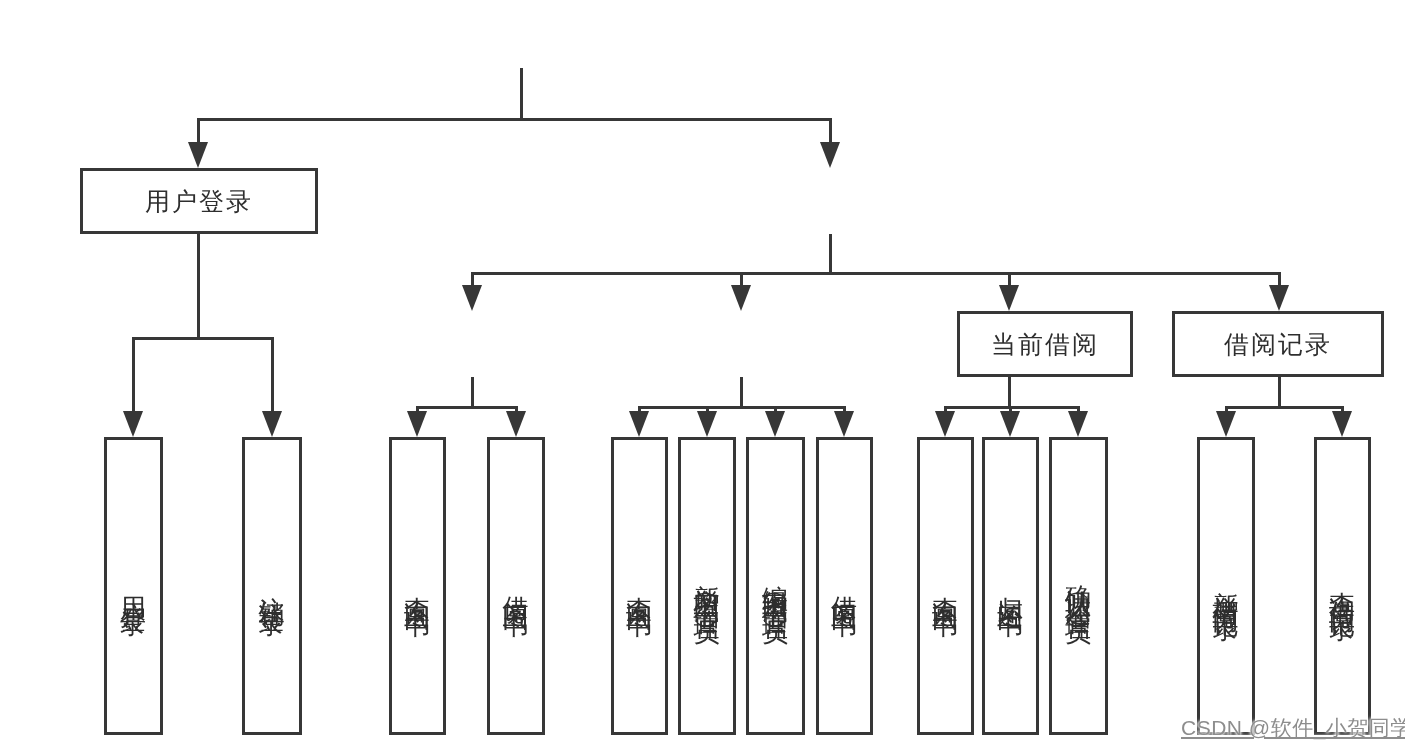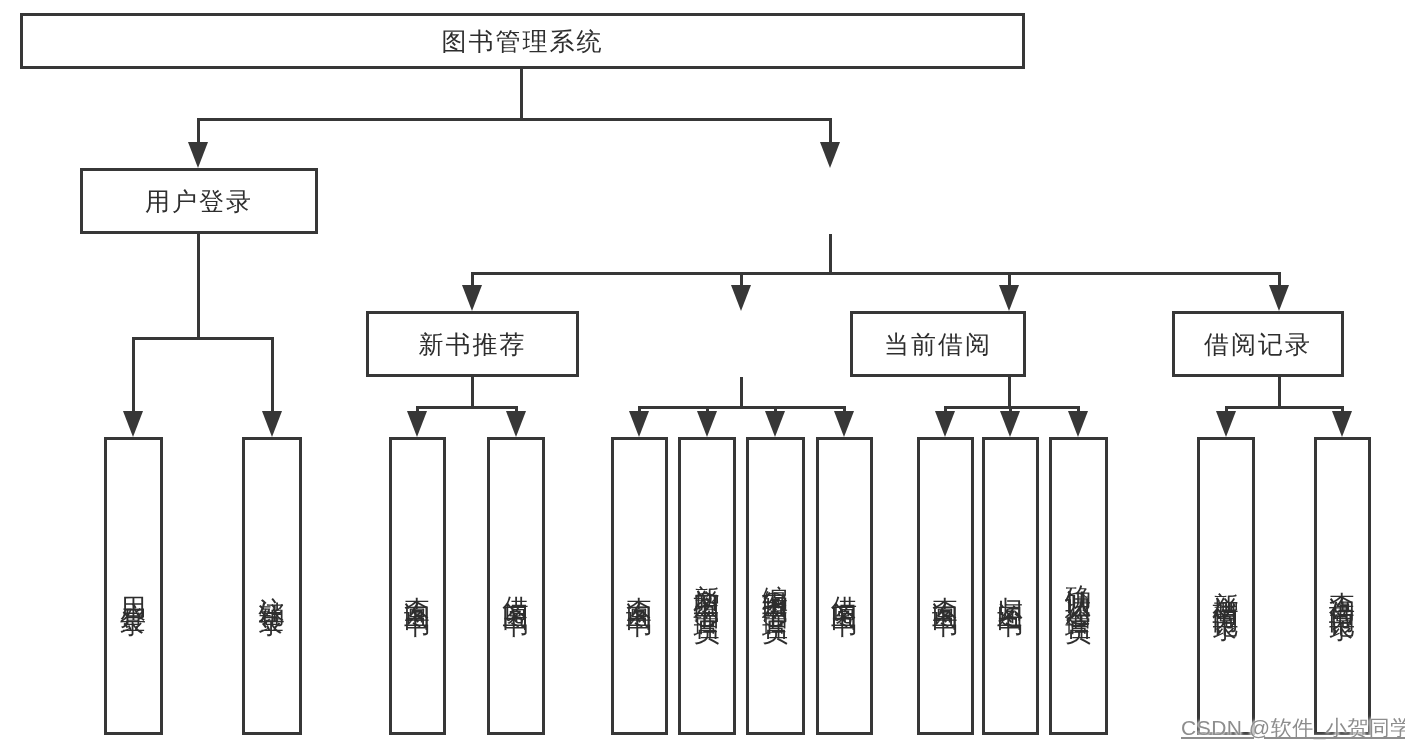--- a/index.html
+++ b/index.html
@@ -38,35 +38,29 @@
     color:#8d8d8d; text-decoration:underline;
     text-shadow:0 0 3px #ffffff, 0 0 3px #ffffff, 0 0 5px #ffffff;
     z-index:5; white-space:nowrap;
   }
 </style>
 </head>
 <body>
 
 <div id="canvas">
 
-  <div class="node" style="left:20px;top:13px;width:1005px;height:56px">
-    <span>图书管理系统</span>
-  </div>
 
   <div class="node" style="left:80px;top:168px;width:238px;height:66px">
     <span>用户登录</span>
   </div>
 
-  <div class="node" style="left:366px;top:311px;width:213px;height:66px">
-    <span>新书推荐</span>
-  </div>
-  <div class="node" style="left:850px;top:311px;width:176px;height:66px">
+  <div class="node" style="left:957px;top:311px;width:176px;height:66px">
     <span>当前借阅</span>
   </div>
-  <div class="node" style="left:1172px;top:311px;width:172px;height:66px">
+  <div class="node" style="left:1172px;top:311px;width:212px;height:66px">
     <span>借阅记录</span>
   </div>
 
   <div class="leaf" style="left:104px;width:59px">
     <span>用户登录</span>
   </div>
   <div class="leaf" style="left:242px;width:60px">
     <span>注销登录</span>
   </div>
 

